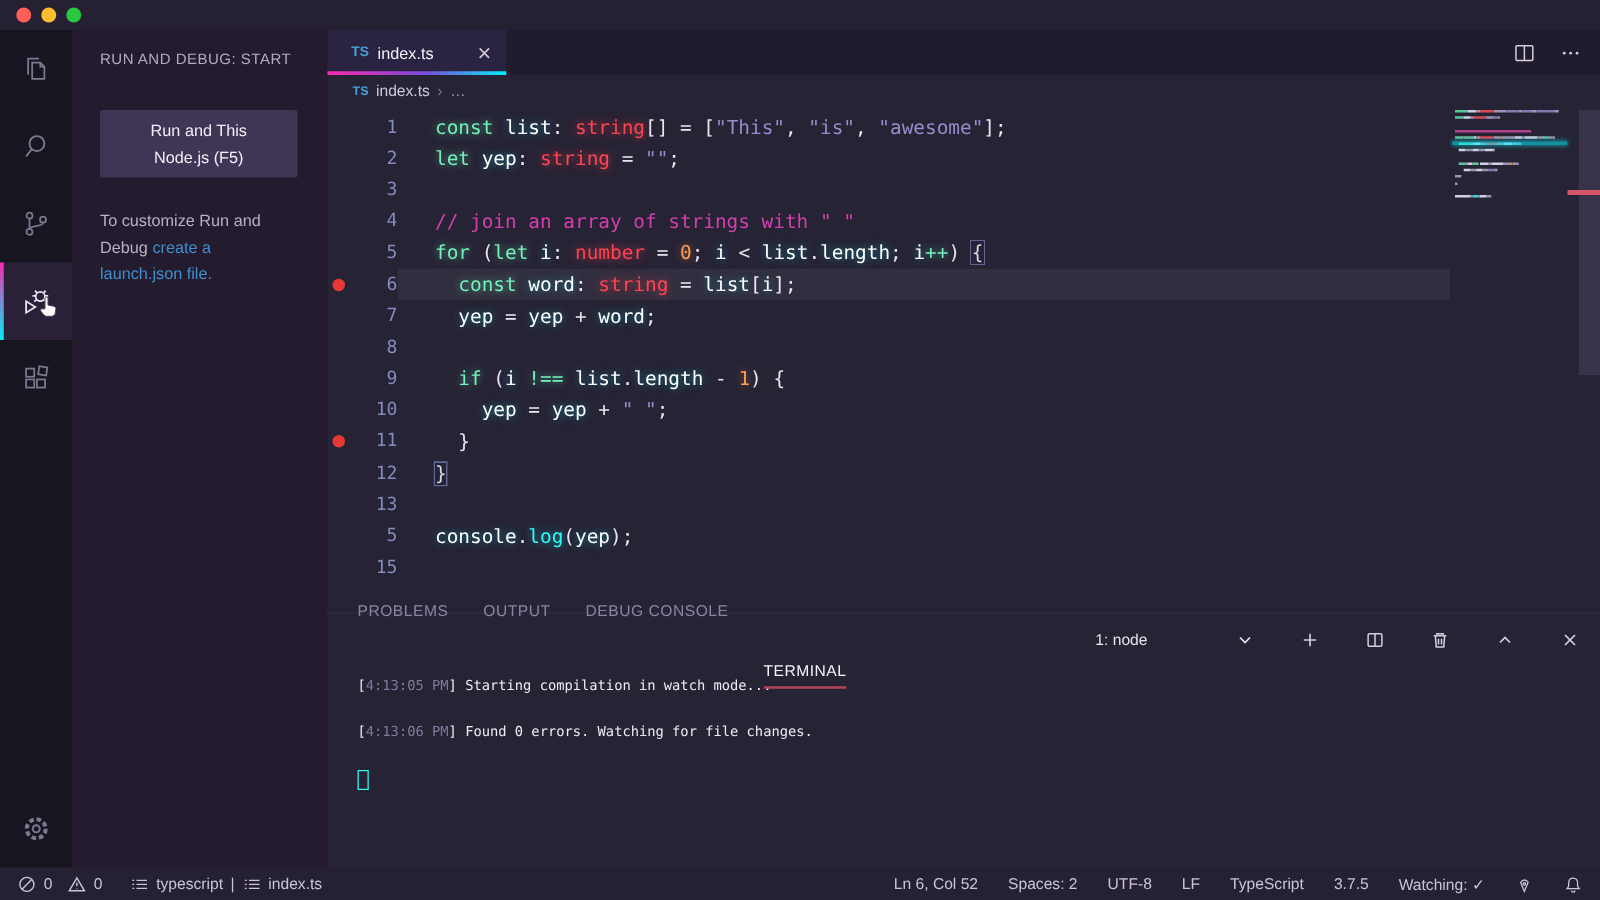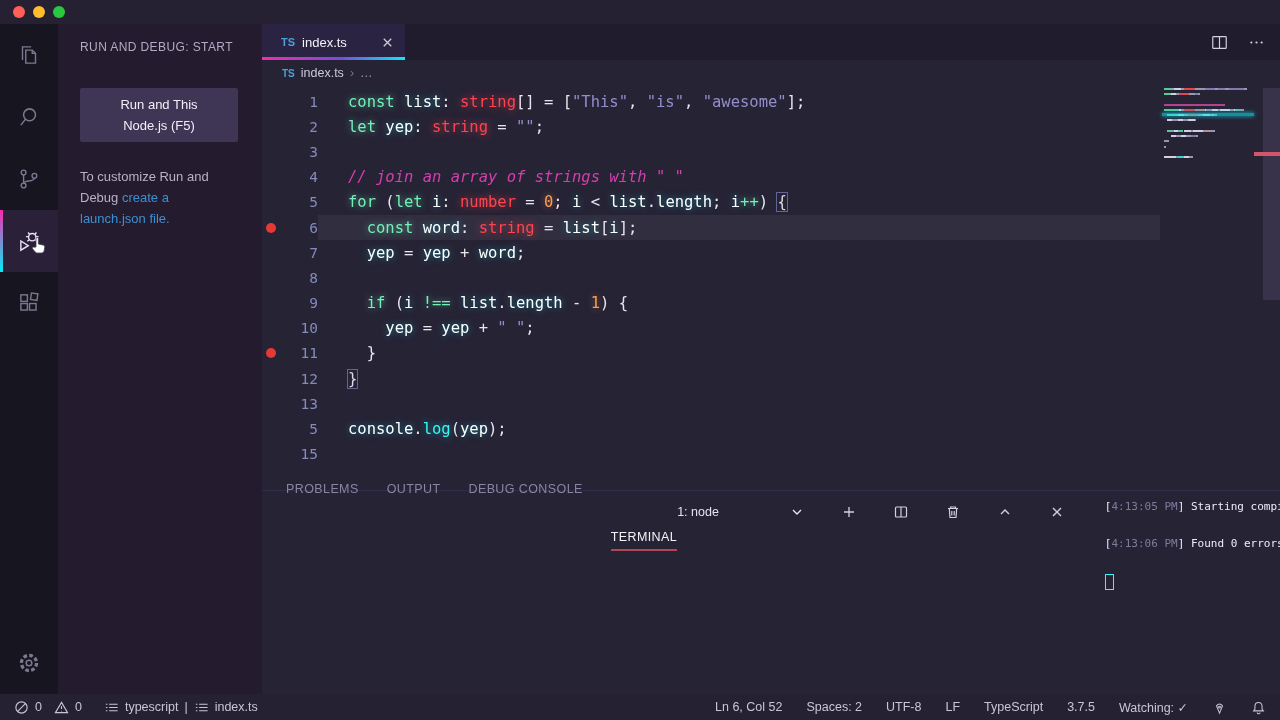--- a/index.html
+++ b/index.html
@@ -59,36 +59,36 @@
   .bp-dot { width:10px; height:10px; border-radius:50%; background:var(--breakpoint); }
   .ln { width:38px; flex:0 0 auto; text-align:right; color:#848bbd; font-size:14.5px; }
   .code-text { flex:1; padding-left:30px; white-space:pre; height:100%; display:flex; align-items:center; margin-right:120px; }
   .code-row.current .code-text { background:rgba(255,255,255,.05); }
   .tok-kw  { color:var(--green);  text-shadow:0 0 7px rgba(114,241,184,.65); }
   .tok-var { color:#ffffff; text-shadow:0 0 7px rgba(3,237,249,.5); }
   .tok-type{ color:var(--type-pink); text-shadow:0 0 8px rgba(254,68,80,.7); }
   .tok-str { color:var(--string); }
   .tok-num { color:var(--orange); text-shadow:0 0 7px rgba(255,155,80,.55); }
   .tok-pun { color:#e8e5f0; }
-  .tok-com { color:var(--comment); font-style:italic; }
+  .tok-com { color:var(--comment); }
   .tok-opg { color:var(--green); text-shadow:0 0 7px rgba(114,241,184,.6); }
   .tok-fn  { color:var(--cyan); text-shadow:0 0 8px rgba(3,237,249,.6); }
   .tok-brk { color:#dcd9e8; box-shadow:0 0 0 1px rgba(150,155,230,.55); }
 
   
   .minimap { position:absolute; top:2px; right:28px; width:88px; height:120px; }
   .mm-row { position:absolute; height:2px; display:flex; }
   .mm-seg { height:2px; }
   .mm-band { position:absolute; left:-2px; right:-2px; height:3px; background:rgba(3,237,249,.55); box-shadow:0 0 4px rgba(3,237,249,.8); }
   .scroll-strip { position:absolute; top:0; right:0; width:26px; bottom:0; }
   .scroll-slider { position:absolute; top:2px; right:0; width:17px; height:212px; background:rgba(170,150,215,.14); }
   .scroll-mark { position:absolute; top:66px; right:0; width:26px; height:4px; background:#d4556a; }
 
   
-  .panel { height:204px; flex:0 0 auto; border-top:1px solid #322b49; display:flex; flex-direction:row; background:var(--bg-editor); }
+  .panel { height:204px; flex:0 0 auto; border-top:1px solid #322b49; display:flex; flex-direction:column; background:var(--bg-editor); }
   .panel-header { height:42px; display:flex; align-items:center; padding:0 16px 0 24px; flex:0 0 auto; }
   .panel-tabs { display:flex; gap:28px; }
   .panel-tab { font-size:12.5px; letter-spacing:.4px; color:#8b85a2; cursor:pointer; padding:6px 0 5px; position:relative; }
   .panel-tab.active { color:#f5f3f8;margin-top:48px; }
   .panel-tab.active::after { content:""; position:absolute; left:0; right:0; bottom:-2px; height:1.5px; background:var(--panel-underline); }
   .panel-right { margin-left:auto; display:flex; align-items:center; gap:36px; color:#d5d0e0; }
   .term-picker { display:flex; align-items:center; gap:70px; font-size:12.5px; color:#e6e2ee; cursor:pointer; }
   .panel-right svg { width:16px; height:16px; cursor:pointer; }
   .terminal { flex:1; padding:9px 0 0 24px; font-family:"DejaVu Sans Mono","Liberation Mono",monospace; font-size:11px; }
   .term-line { height:18.6px; white-space:pre; color:#eeecf5; }

